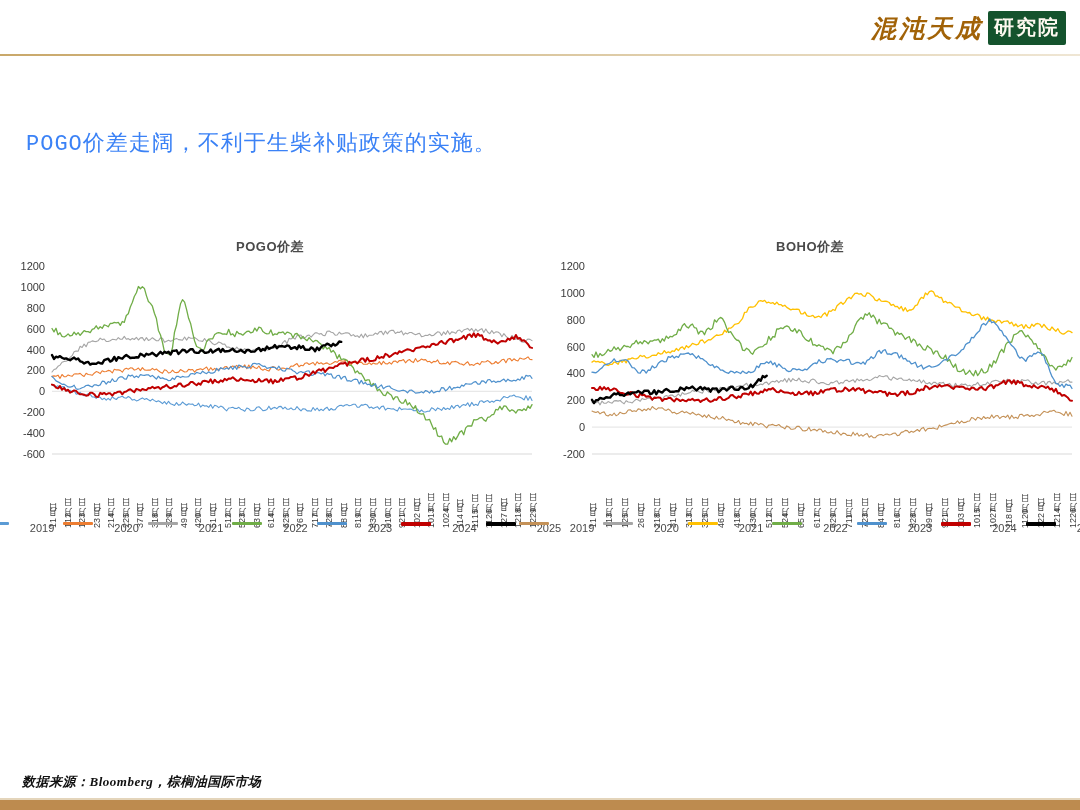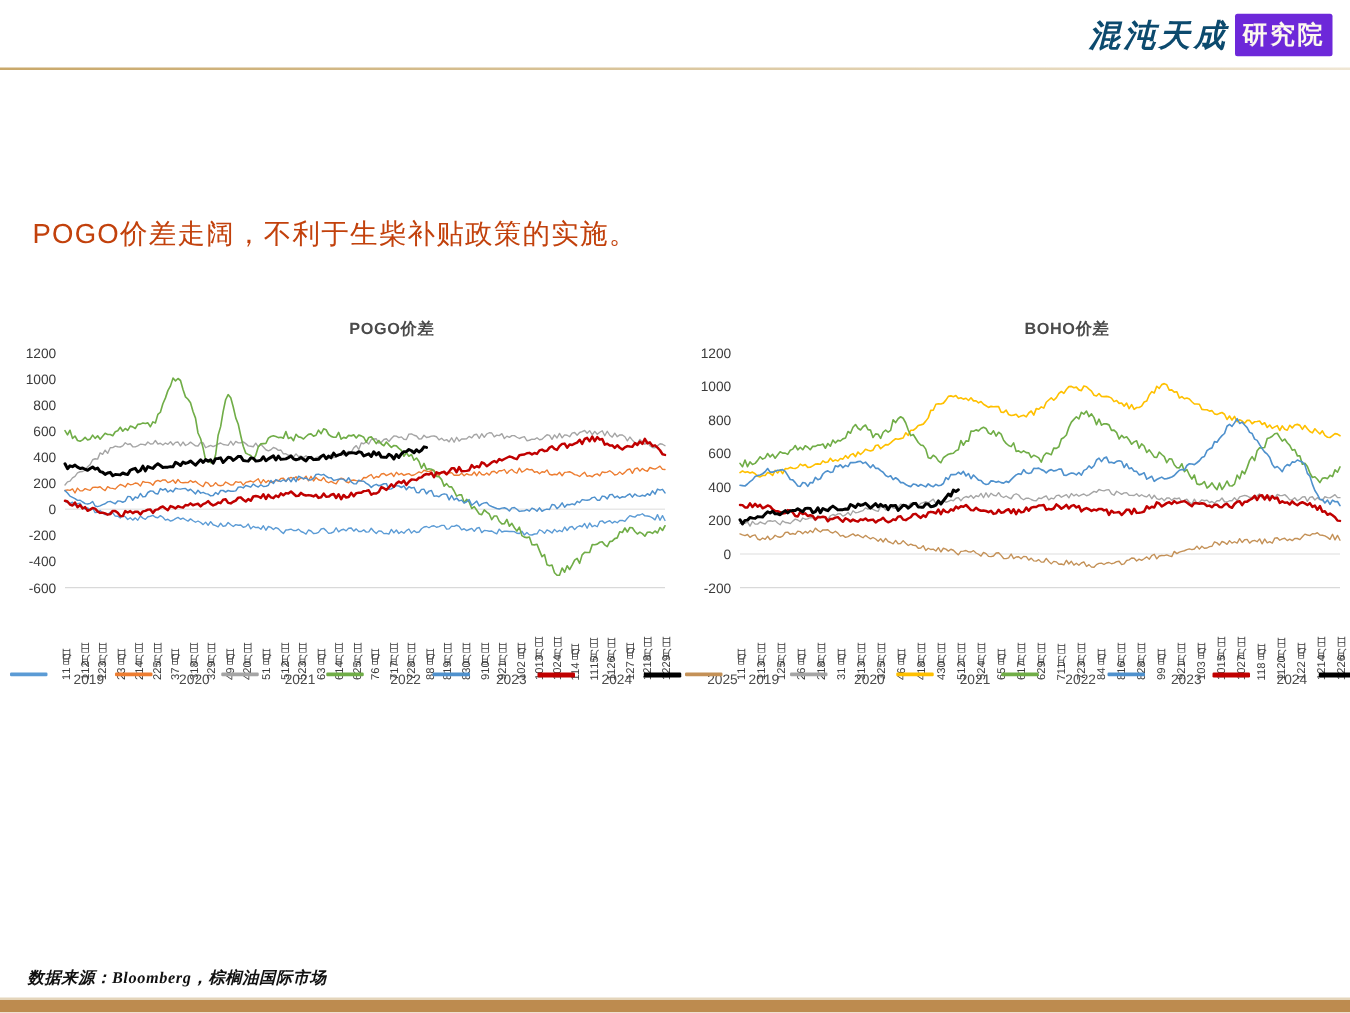--- a/index.html
+++ b/index.html
@@ -18,37 +18,37 @@
   .header-rule{
     position:absolute;left:0;top:54px;width:1080px;height:2px;
     background:linear-gradient(to right,#c9a86a 0%,#d9c49a 45%,#efe6d4 100%);
   }
   .logo{
     position:absolute;right:14px;top:8px;height:40px;
     display:flex;align-items:center;gap:5px;
   }
   .logo-mark{
     font-family:"Liberation Serif",serif;
-    font-size:25px;font-weight:700;color:#0c4a6e;letter-spacing:3px;
+    font-size:25px;font-weight:700;color:#a16207;letter-spacing:3px;
     font-style:italic;
   }
   .logo-box{
-    background:#6d28d9;color:#fdf8ef;
+    background:#14532d;color:#fdf8ef;
     font-family:"Liberation Serif",serif;
     font-size:20px;font-weight:700;letter-spacing:2px;
     padding:3px 6px 4px 6px;border-radius:2px;
   }
   
   .lead{
     position:absolute;left:26px;top:128px;
-    font-family:Liberation Sans, sans-serif;
-    font-size:22px;color:#c2410c;letter-spacing:1px;margin-top:44px;
-  }
-  
-  .panel{position:absolute;top:250px;width:540px;height:320px;padding-left:29px;}
+    font-family:Liberation Mono, monospace;
+    font-size:22px;color:#3b82f6;letter-spacing:1px;
+  }
+  
+  .panel{position:absolute;top:234px;width:540px;height:320px;}
   .panel-left{left:0;}
   .panel-right{left:540px;}
   .chart-title{
     position:absolute;top:4px;width:100%;text-align:center;
     font-size:13px;font-weight:700;color:#4a4a4a;letter-spacing:.5px;
   }
   .plot-wrap{position:absolute;left:0;top:26px;width:540px;height:200px;text-decoration:underline;}
   .plot-svg{display:block;}
   .xlabels{
     position:absolute;left:0;top:222px;width:540px;height:72px;

